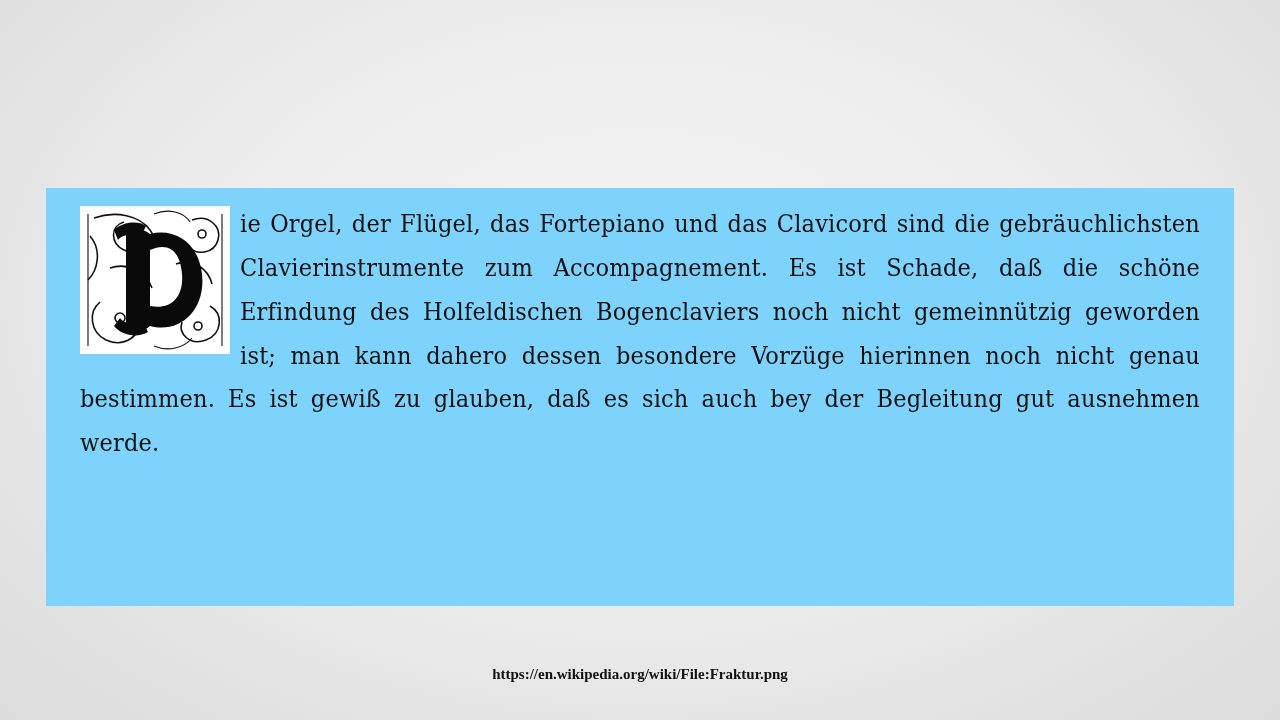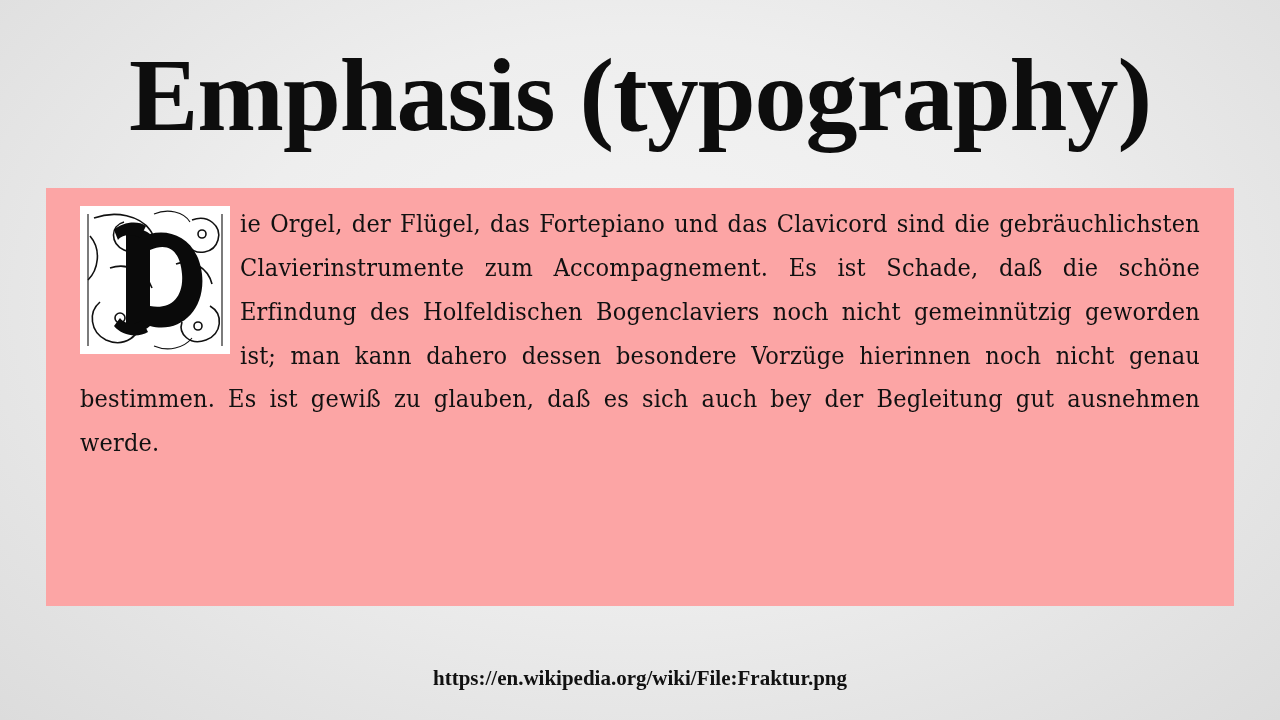--- a/index.html
+++ b/index.html
@@ -32,21 +32,21 @@
     color: #0d0d0d;
     letter-spacing: -1px;
     white-space: nowrap;
   }
   .figure {
     position: absolute;
     top: 188px;
     left: 46px;
     width: 1188px;
     height: 418px;
-    background: #fca5a5;
+    background: #7dd3fc;
     box-sizing: border-box;
     padding: 14px 34px 10px 34px;
     overflow: hidden;
   }
   .fraktur {
     font-family: "DejaVu Serif", serif;
     color: #111;
     font-size: 25.5px;
     line-height: 1.72;
     text-align: justify;
@@ -79,30 +79,29 @@
     text-align: justify;
   }
   .caption {
     position: absolute;
     left: 0;
     top: 666px;
     width: 1280px;
     text-align: center;
     font-family: "Liberation Serif", serif;
     font-weight: bold;
-    font-size: 21px;
+    font-size: 15px;
     color: #111;
   }
 </style>
 </head>
 <body>
 
 <div class="slide">
 
-  <div class="title">Emphasis (typography)</div>
 
   <div class="figure">
 
     <div class="fraktur para-main">
       <div class="dropcap">
         <svg width="150" height="148" viewBox="0 0 150 148" xmlns="http://www.w3.org/2000/svg" aria-hidden="true">
           <rect x="0" y="0" width="150" height="148" fill="#ffffff"></rect>
           <g stroke="#111111" fill="none" stroke-width="1.6">
             <path d="M14 12 C36 4, 60 10, 70 24 C82 40, 60 52, 44 44 C30 37, 30 20, 44 16"></path>
             <path d="M10 30 C22 44, 18 64, 8 74"></path>

